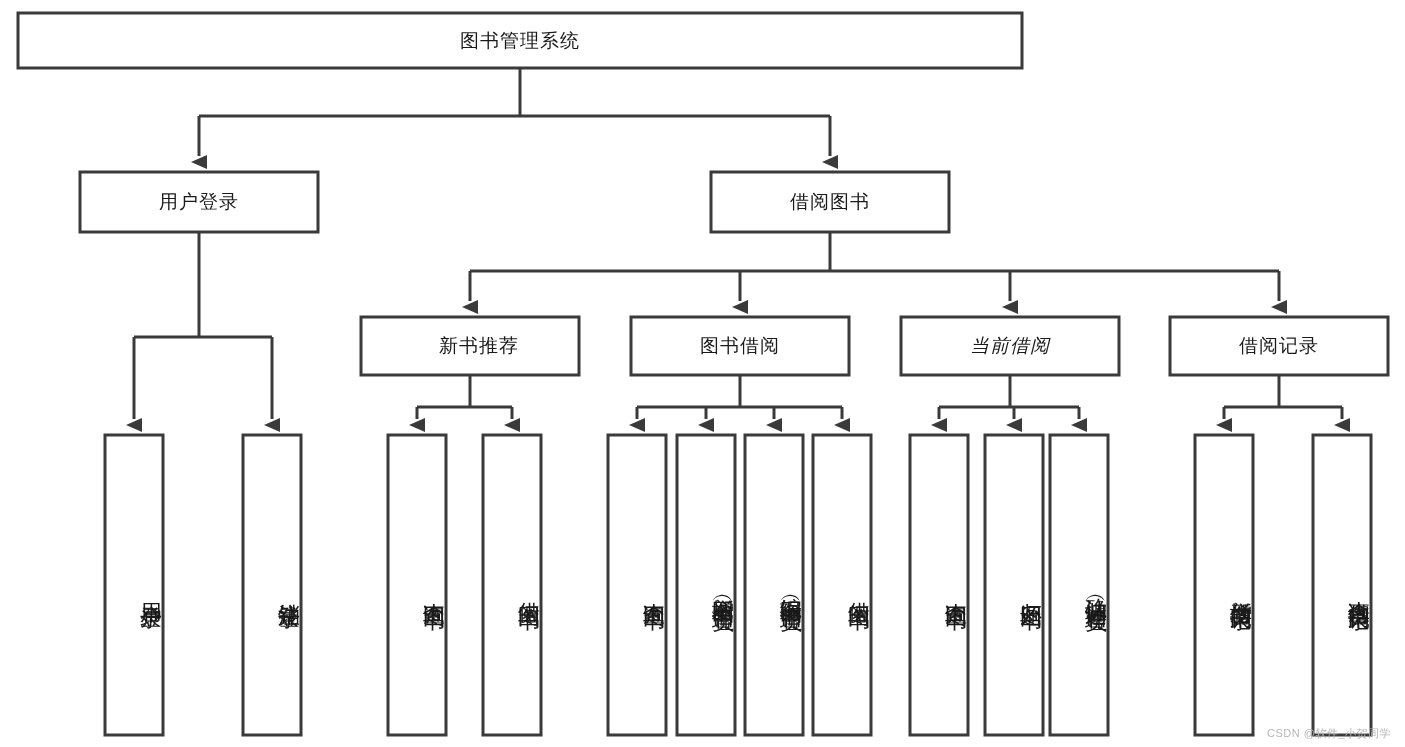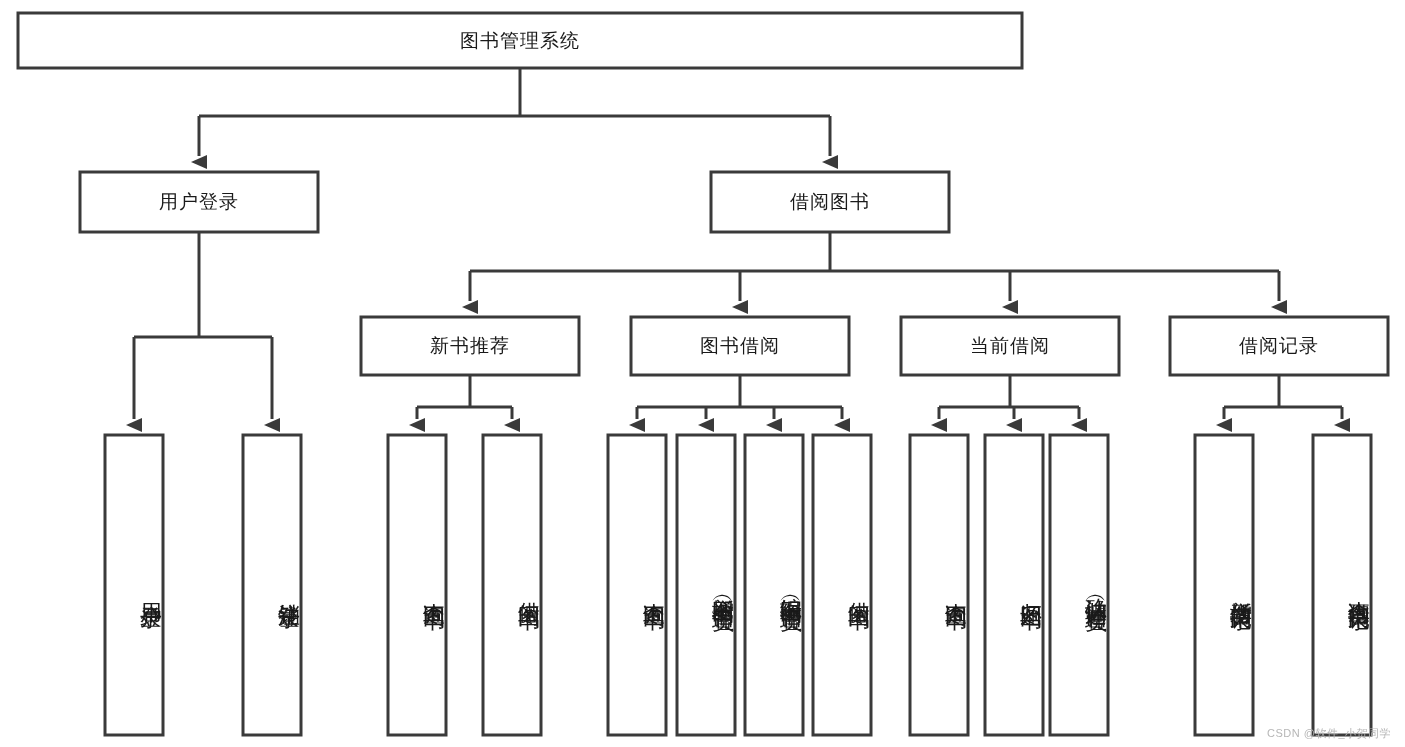--- a/index.html
+++ b/index.html
@@ -161,17 +161,17 @@
       <div class="vtext-wrap" style="left: 1050px; top: 449px; width: 58px; height: 280px;">确认归还（管理员）</div>
       <div class="vtext-wrap" style="left: 1195px; top: 449px; width: 58px; height: 280px;">新增借阅记录</div>
       <div class="vtext-wrap" style="left: 1313px; top: 449px; width: 58px; height: 280px;">查询借阅记录</div>
     </div>
 
   <div class="watermark">CSDN @软件_小贺同学</div>
 
 <div class="htext-wrap" style="left: 18px; top: 13px; width: 1004px; height: 55px;">图书管理系统</div>
     <div class="htext-wrap" style="left: 80px; top: 172px; width: 238px; height: 60px;">用户登录</div>
     <div class="htext-wrap" style="left: 711px; top: 172px; width: 238px; height: 60px;">借阅图书</div>
-    <div class="htext-wrap" style="left: 361px; top: 317px; width: 218px; height: 58px;">新书推荐</div>
+    <div class="htext-wrap" style="left: 361px; top: 317px; width: 218px; height: 58px; padding-left: 9px;">新书推荐</div>
     <div class="htext-wrap" style="left: 631px; top: 317px; width: 218px; height: 58px;">图书借阅</div>
-    <div class="htext-wrap" style="left: 901px; top: 317px; width: 218px; height: 58px;">当前借阅</div>
+    <div class="htext-wrap" style="left: 901px; top: 317px; width: 218px; height: 58px; font-style: italic;">当前借阅</div>
     <div class="htext-wrap" style="left: 1170px; top: 317px; width: 218px; height: 58px; text-align: right;">借阅记录</div>
   </div>
 
 </body></html>

